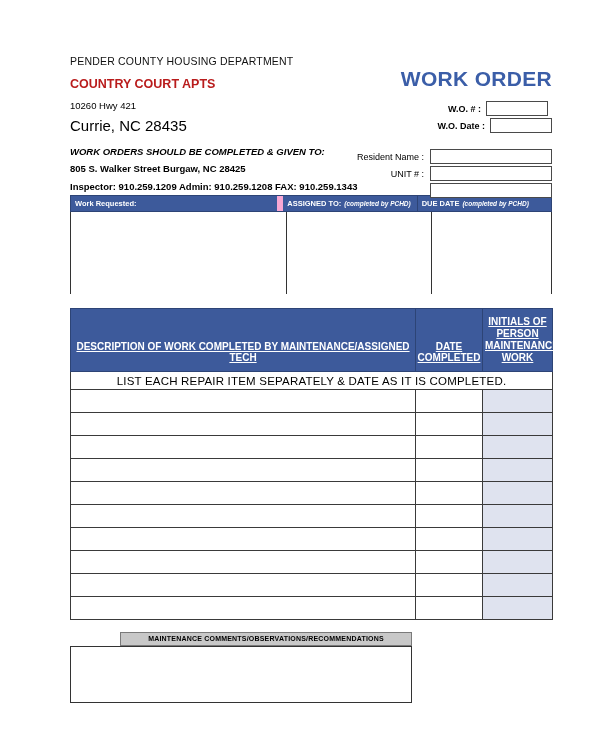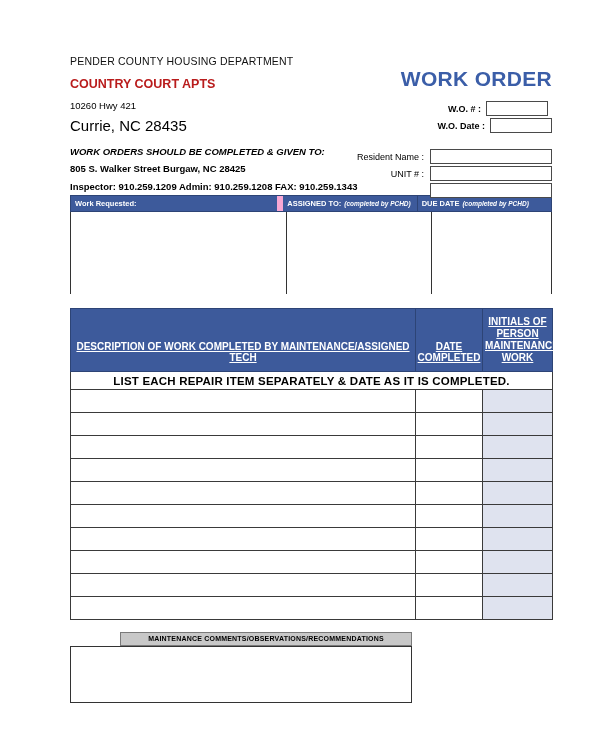--- a/index.html
+++ b/index.html
@@ -200,21 +200,21 @@
     padding: 0 2px;
   }
   .hdrrow td .pad {
     display: block;
     padding-bottom: 8px;
   }
   .listrow td {
     height: 17px;
     text-align: center;
     font-size: 11.5px;
-    font-weight: bold;
+    font-weight: normal;
     letter-spacing: .2px;
     background: #fff;
   }
   .datarow td {
     height: 22px;
     background: #fff;
   }
   .datarow td.shade {
     background: #dfe3ef;
   }

